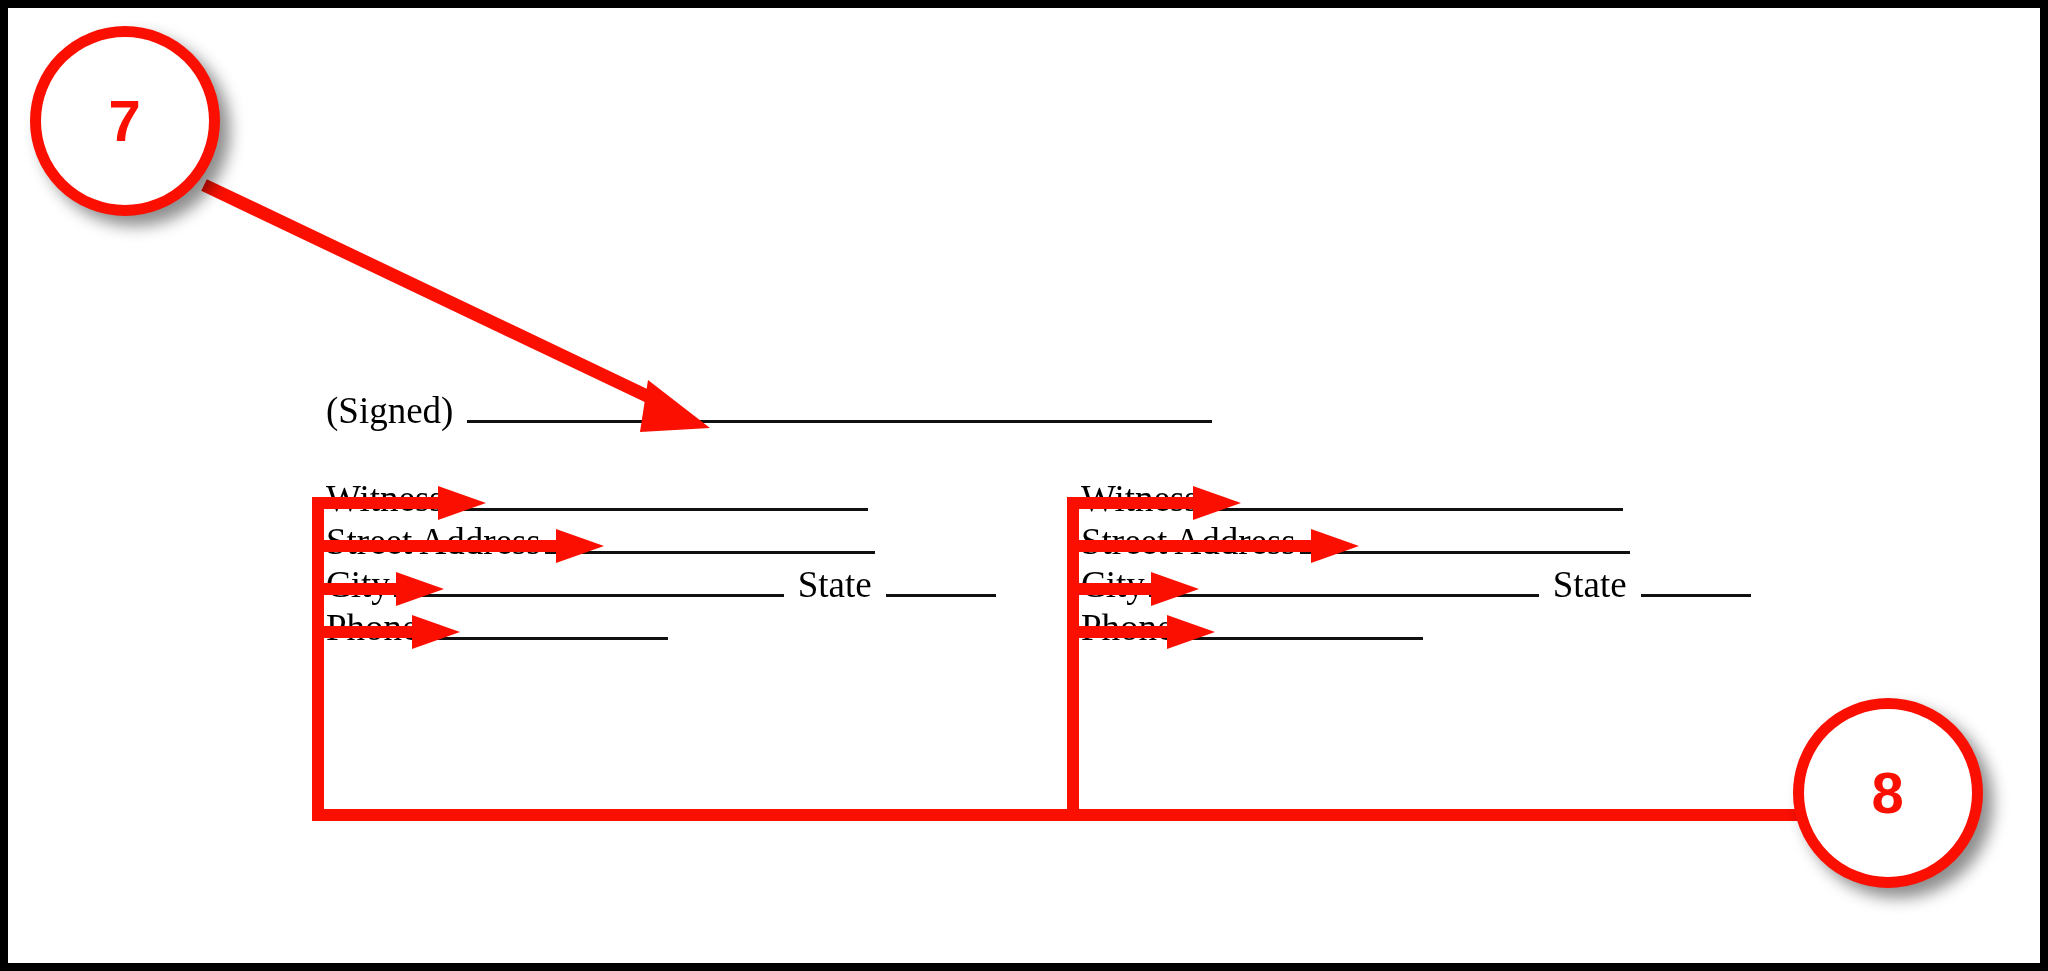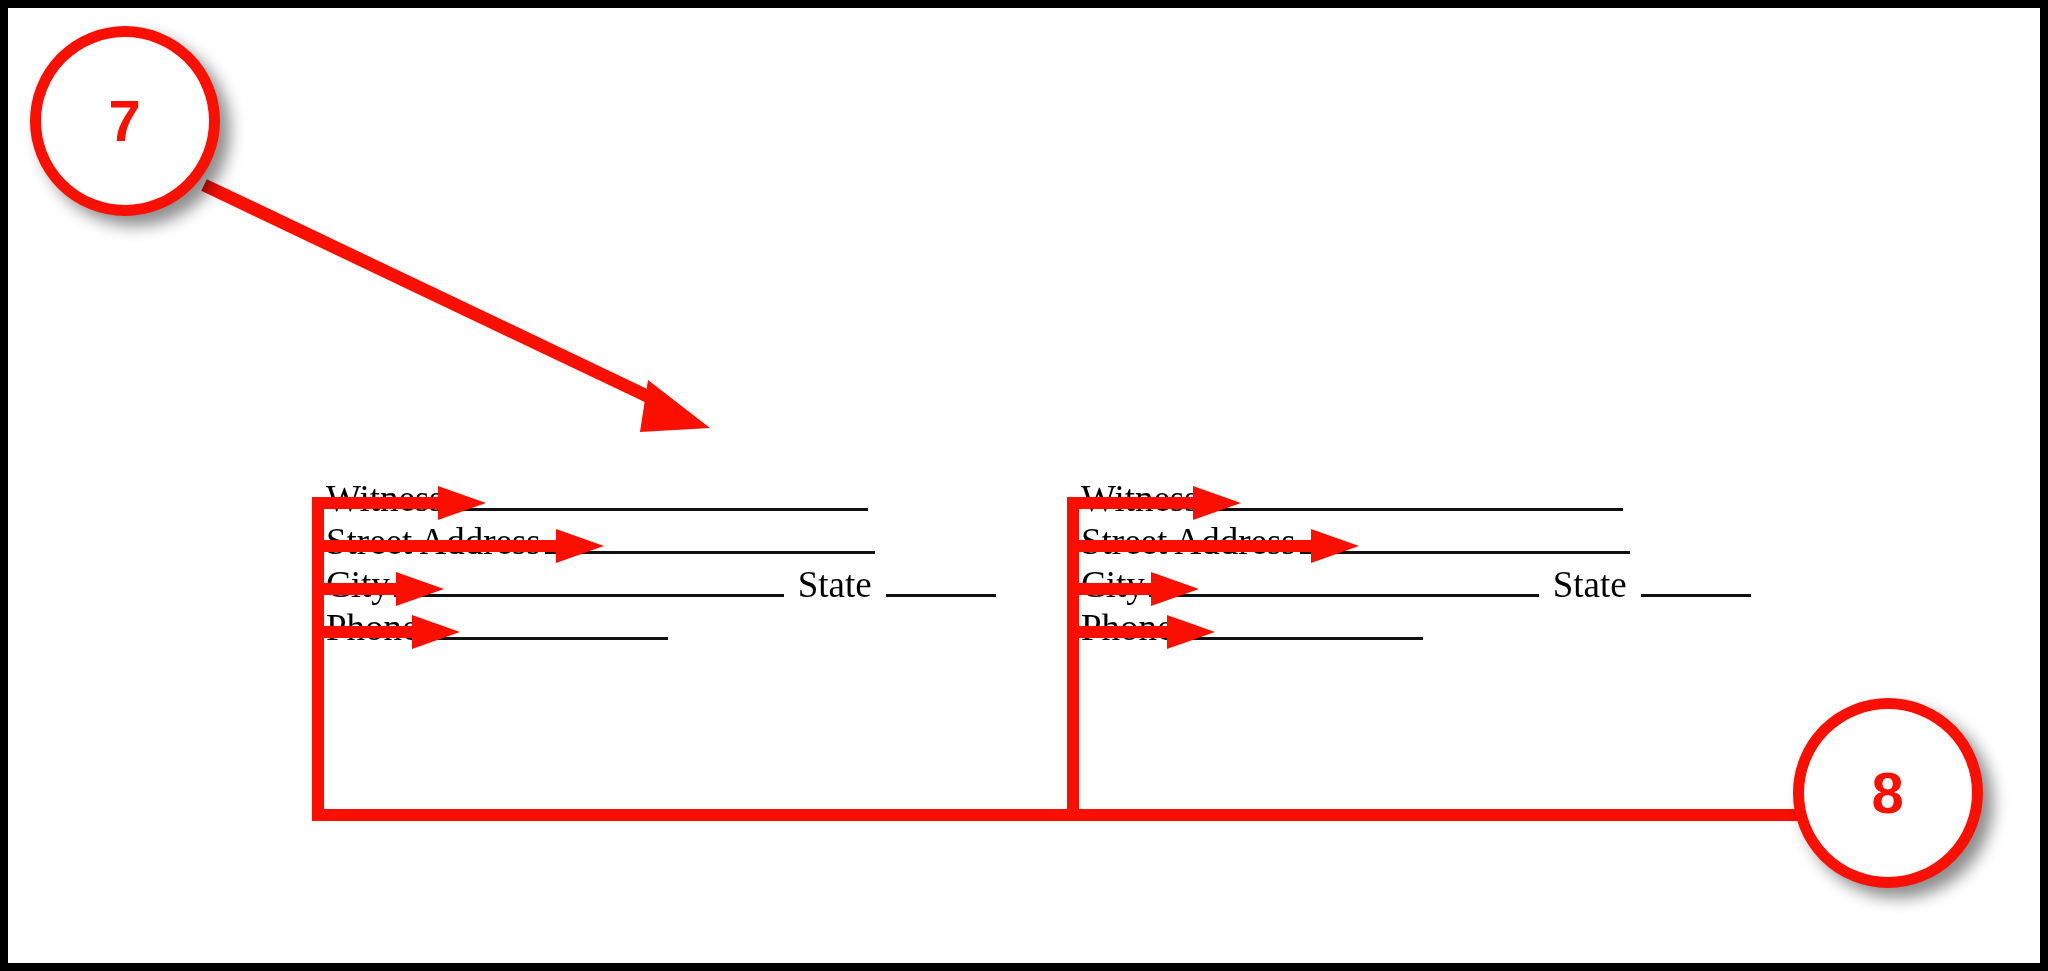--- a/index.html
+++ b/index.html
@@ -70,20 +70,23 @@
     overflow: visible;
     pointer-events: none;
   }
 </style>
 </head>
 <body>
 
 <div id="screenshot">
   <div class="page">
 
+    <div class="doc-row" style="left:318px; top:382px;">
+      <span class="lbl">(Signed)</span><span class="rule" style="width:745px; margin-left:14px;"></span>
+    </div>
 
     <div class="doc-row" style="left:318px; top:470px;">
       <span class="lbl">Witness</span><span class="rule" style="width:420px; margin-left:4px;"></span>
     </div>
 
     <div class="doc-row" style="left:318px; top:513px;">
       <span class="lbl">Street Address</span><span class="rule" style="width:330px; margin-left:4px;"></span>
     </div>
 
     <div class="doc-row" style="left:318px; top:556px;">

